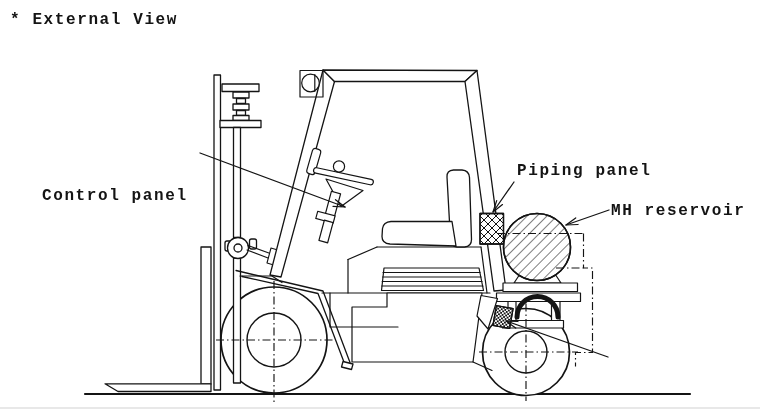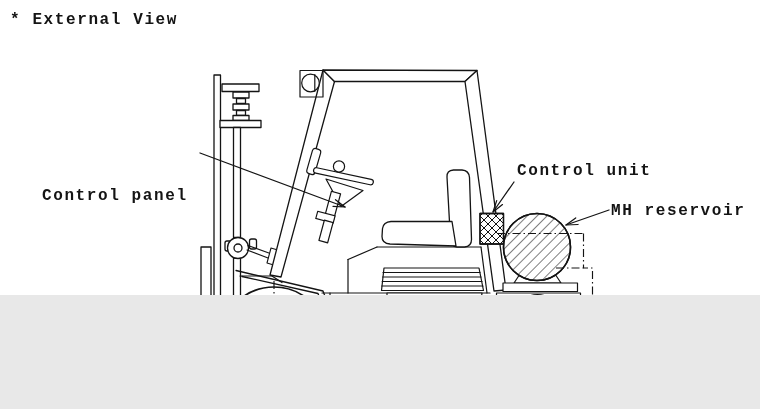--- a/index.html
+++ b/index.html
@@ -1,18 +1,18 @@
 <!DOCTYPE html>
 <html><head>
 <meta charset="utf-8">
 <style>
   html,body{margin:0;padding:0;background:#e8e8e8;}
   .page{
     position:relative;
-    width:760px;height:295px;
+    width:760px;height:407px;
     background:#ffffff;
     overflow:hidden;
     font-family:"Liberation Mono","DejaVu Sans Mono",monospace;
   }
   .lbl{
     position:absolute;
     font-weight:bold;
     font-size:16px;
     letter-spacing:1.6px;
     color:#141414;
@@ -187,16 +187,16 @@
         <g>
           <line x1="608" y1="357" x2="506" y2="321"></line>
           <polyline points="518,321.5 506,321 515.7,328.1"></polyline>
         </g>
       </g>
     </g>
   </svg>
 
   <div class="lbl title">* External View</div>
   <div class="lbl lbl-control-panel">Control panel</div>
-  <div class="lbl lbl-piping-unit">Control unit</div>
+  <div class="lbl lbl-piping-unit">Piping panel</div>
   <div class="lbl lbl-mh-reservoir">MH reservoir</div>
 
 </div>
 
 </body></html>

